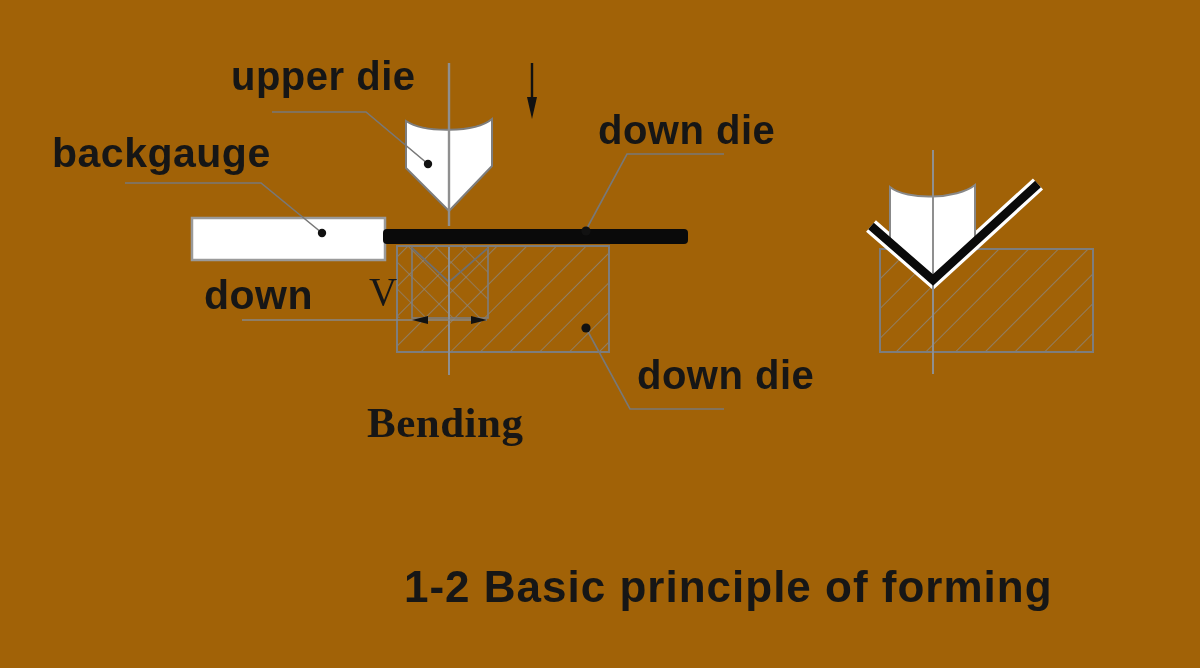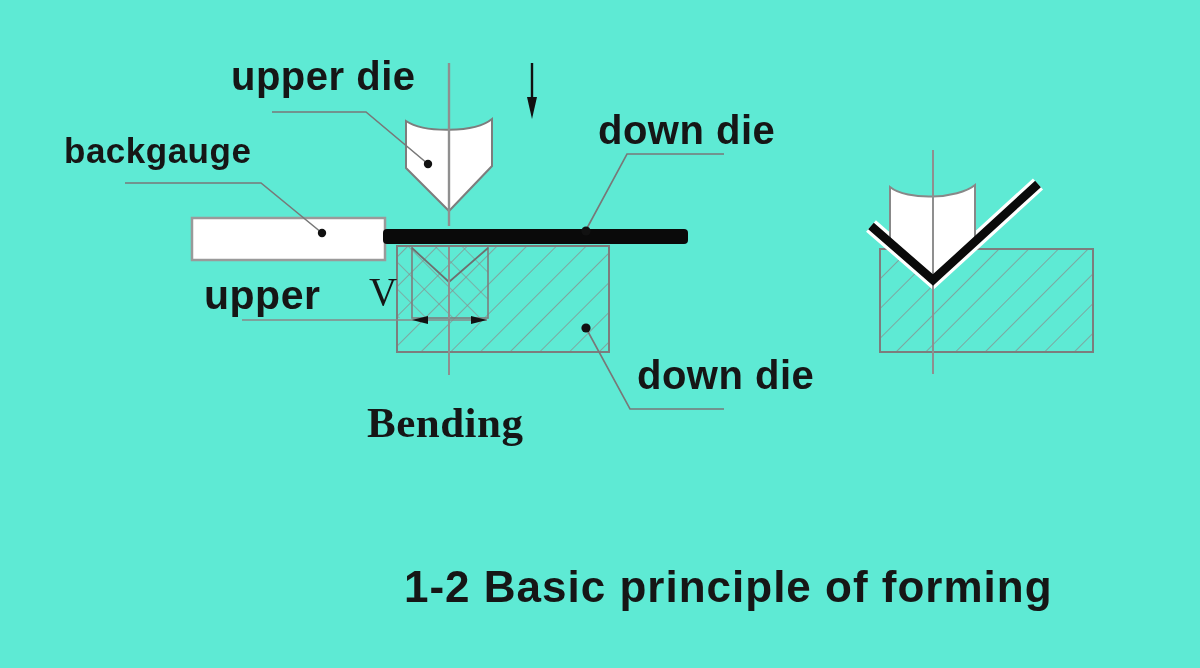--- a/index.html
+++ b/index.html
@@ -1,19 +1,19 @@
 <!DOCTYPE html>
 <html><head>
 <meta charset="utf-8">
 <style>
   html,body{margin:0;padding:0;background:#ffffff;}
   #stage{
     position:relative;
     width:1200px;height:668px;
-    background:#5eead4;
+    background:#a16207;
     overflow:hidden;
     font-family:"Liberation Sans",sans-serif;
   }
   #drawing{position:absolute;left:0;top:0;}
   .label{
     position:absolute;
     font-weight:bold;
     color:#161616;
     line-height:1;
     white-space:nowrap;
@@ -104,25 +104,25 @@
       <path d="M890,242 L890,187 C907,201 958,199 975,185 L975,242" fill="none" stroke="#888888" stroke-width="2"></path>
 
       <line x1="933" y1="150" x2="933" y2="374" stroke="#8f8f8f" stroke-width="2"></line>
 
       <polyline points="871,226 933,280 1038,184" fill="none" stroke="#0a0a0a" stroke-width="8.5"></polyline>
     </g>
   </svg>
 
   <div class="label" style="left:231px;top:56px;font-size:40px;">upper die</div>
 
-  <div class="label" style="left:64px;top:133px;font-size:35px;">backgauge</div>
+  <div class="label" style="left:52px;top:133px;font-size:41px;">backgauge</div>
 
   <div class="label" style="left:598px;top:110px;font-size:40px;">down die</div>
 
-  <div class="label" style="left:204px;top:275px;font-size:41px;">upper</div>
+  <div class="label" style="left:204px;top:275px;font-size:41px;">down</div>
 
   <div class="label serif-v" style="left:369px;top:272px;font-size:39px;">V</div>
 
   <div class="label" style="left:637px;top:355px;font-size:40px;">down die</div>
 
   <div class="label" style="left:367px;top:401px;font-size:43px;font-family:Liberation Serif, serif;">Bending</div>
 
 
   <div class="label caption" style="left:404px;top:565px;font-size:44px;">1-2 Basic principle of forming</div>
 

